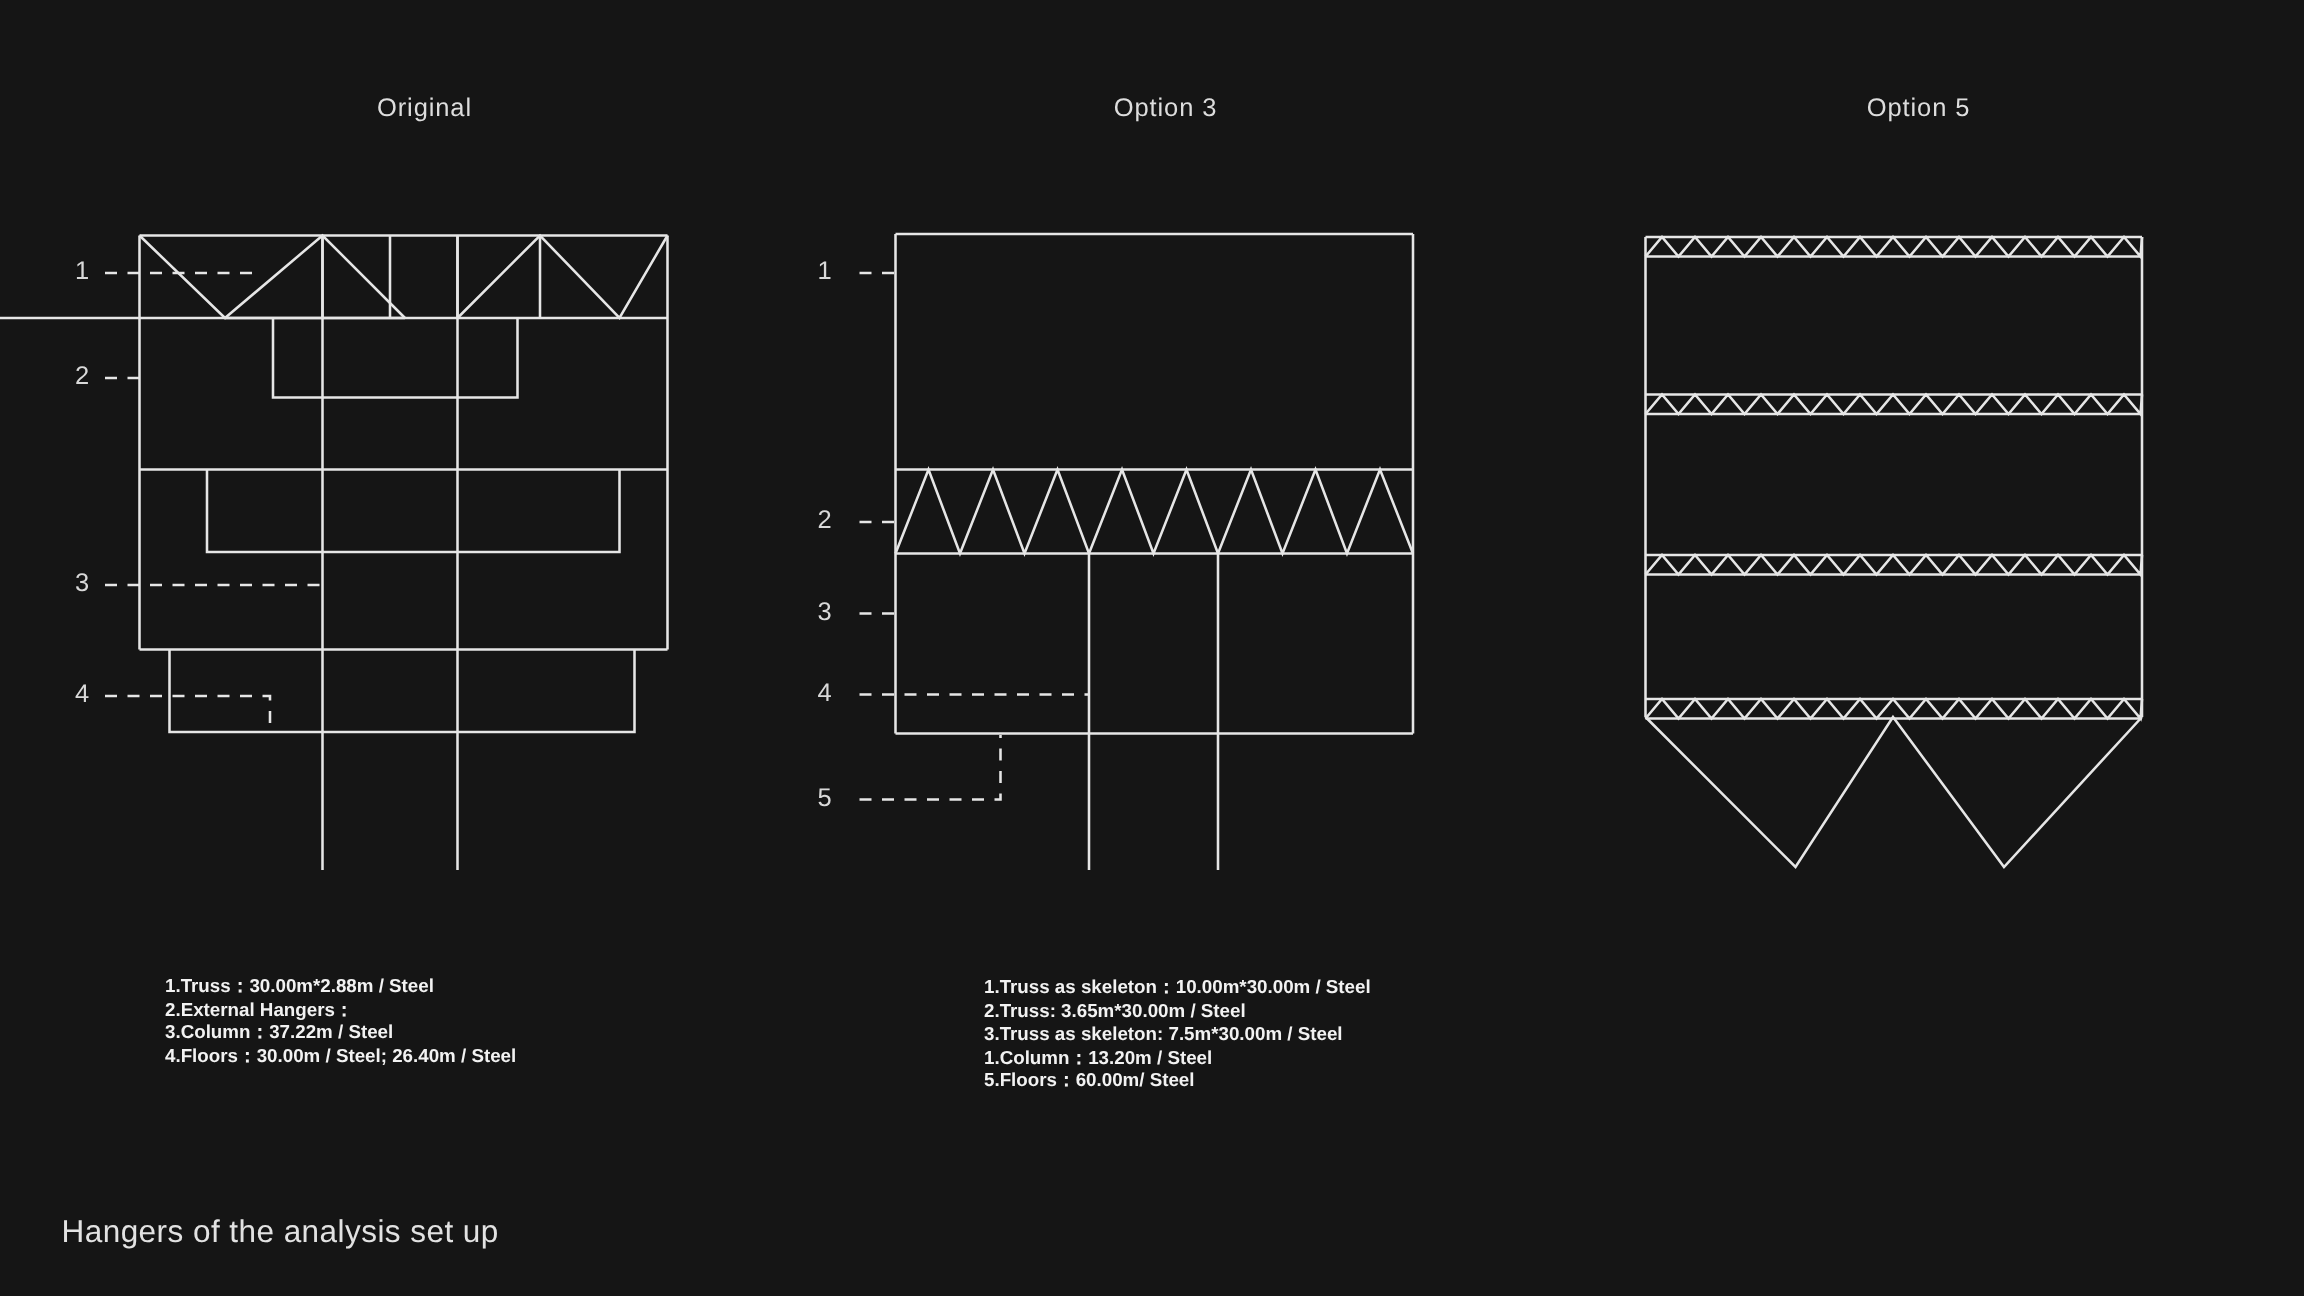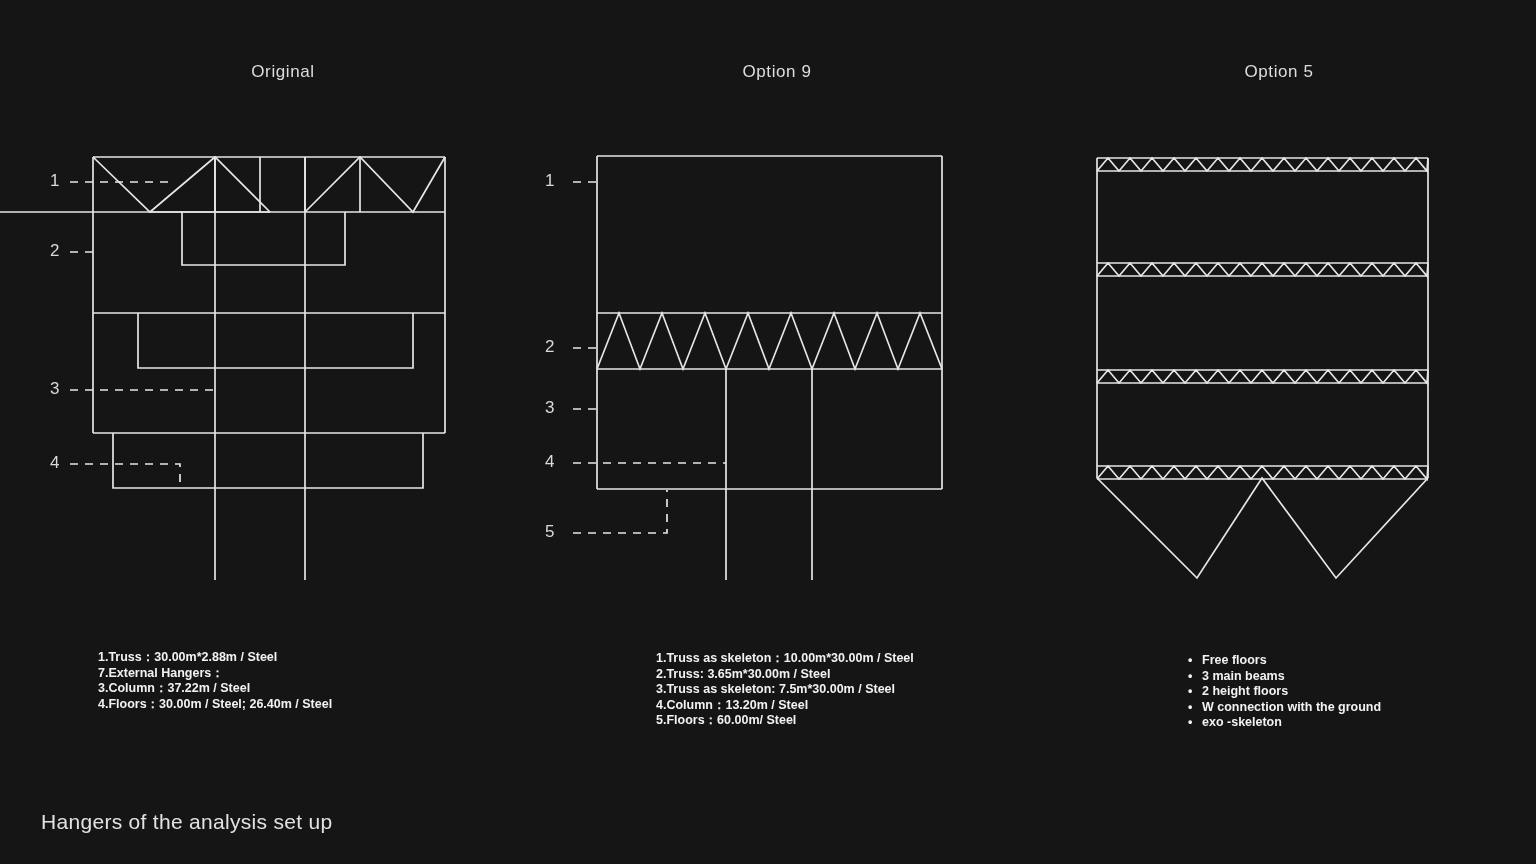--- a/index.html
+++ b/index.html
@@ -81,42 +81,42 @@
     position: relative;
     padding-left: 14px;
   }
   .legend.bullets .row::before {
     content: "\2022";
     position: absolute;
     left: 0;
     top: 0;
     color: #f2f2f2;
   }
-  #legend-original { left: 98px; top: 650px; }
+  #legend-original { left: 110px; top: 650px; }
   #legend-opt1     { left: 640px; top: 651px; margin-left: 16px; }
   #legend-opt2     { left: 1188px; top: 653px; }
 
   
   #figure-caption {
     position: absolute;
     left: 41px;
     top: 810px;
     font-size: 21px;
     letter-spacing: 0.3px;
     color: #e2e2e2;
     font-weight: 400;
   }
 </style>
 </head>
 <body>
 
 <div class="stage">
 
   <div class="col-title" id="title-original">Original</div>
-  <div class="col-title" id="title-opt1">Option 9</div>
+  <div class="col-title" id="title-opt1">Option 3</div>
   <div class="col-title" id="title-opt2">Option 5</div>
 
   <svg class="draw" viewBox="0 0 1536 864">
 
     <g>
 
       <polyline points="93,157 445,157"></polyline>
       <polyline points="93,157 93,433"></polyline>
       <polyline points="445,157 445,433"></polyline>
       <polyline points="93,433 445,433"></polyline>
@@ -212,36 +212,29 @@
   <div class="callout" style="left:50px;  top:454px;">4</div>
 
   <div class="callout" style="left:545px; top:172px;">1</div>
   <div class="callout" style="left:545px; top:338px;">2</div>
   <div class="callout" style="left:545px; top:399px;">3</div>
   <div class="callout" style="left:545px; top:453px;">4</div>
   <div class="callout" style="left:545px; top:523px;">5</div>
 
   <div class="legend" id="legend-original">
     <span class="row">1.Truss：30.00m*2.88m / Steel</span>
-    <span class="row">7.External Hangers：</span>
+    <span class="row">2.External Hangers：</span>
     <span class="row">3.Column：37.22m / Steel</span>
     <span class="row">4.Floors：30.00m / Steel; 26.40m / Steel</span>
   </div>
 
   <div class="legend" id="legend-opt1">
     <span class="row">1.Truss as skeleton：10.00m*30.00m / Steel</span>
     <span class="row">2.Truss: 3.65m*30.00m / Steel</span>
     <span class="row">3.Truss as skeleton: 7.5m*30.00m / Steel</span>
-    <span class="row">4.Column：13.20m / Steel</span>
+    <span class="row">1.Column：13.20m / Steel</span>
     <span class="row">5.Floors：60.00m/ Steel</span>
   </div>
 
-  <div class="legend bullets" id="legend-opt2">
-    <span class="row">Free floors</span>
-    <span class="row">3 main beams</span>
-    <span class="row">2 height floors</span>
-    <span class="row">W connection with the ground</span>
-    <span class="row">exo -skeleton</span>
-  </div>
 
   <div id="figure-caption">Hangers of the analysis set up</div>
 
 </div>
 
 </body></html>

